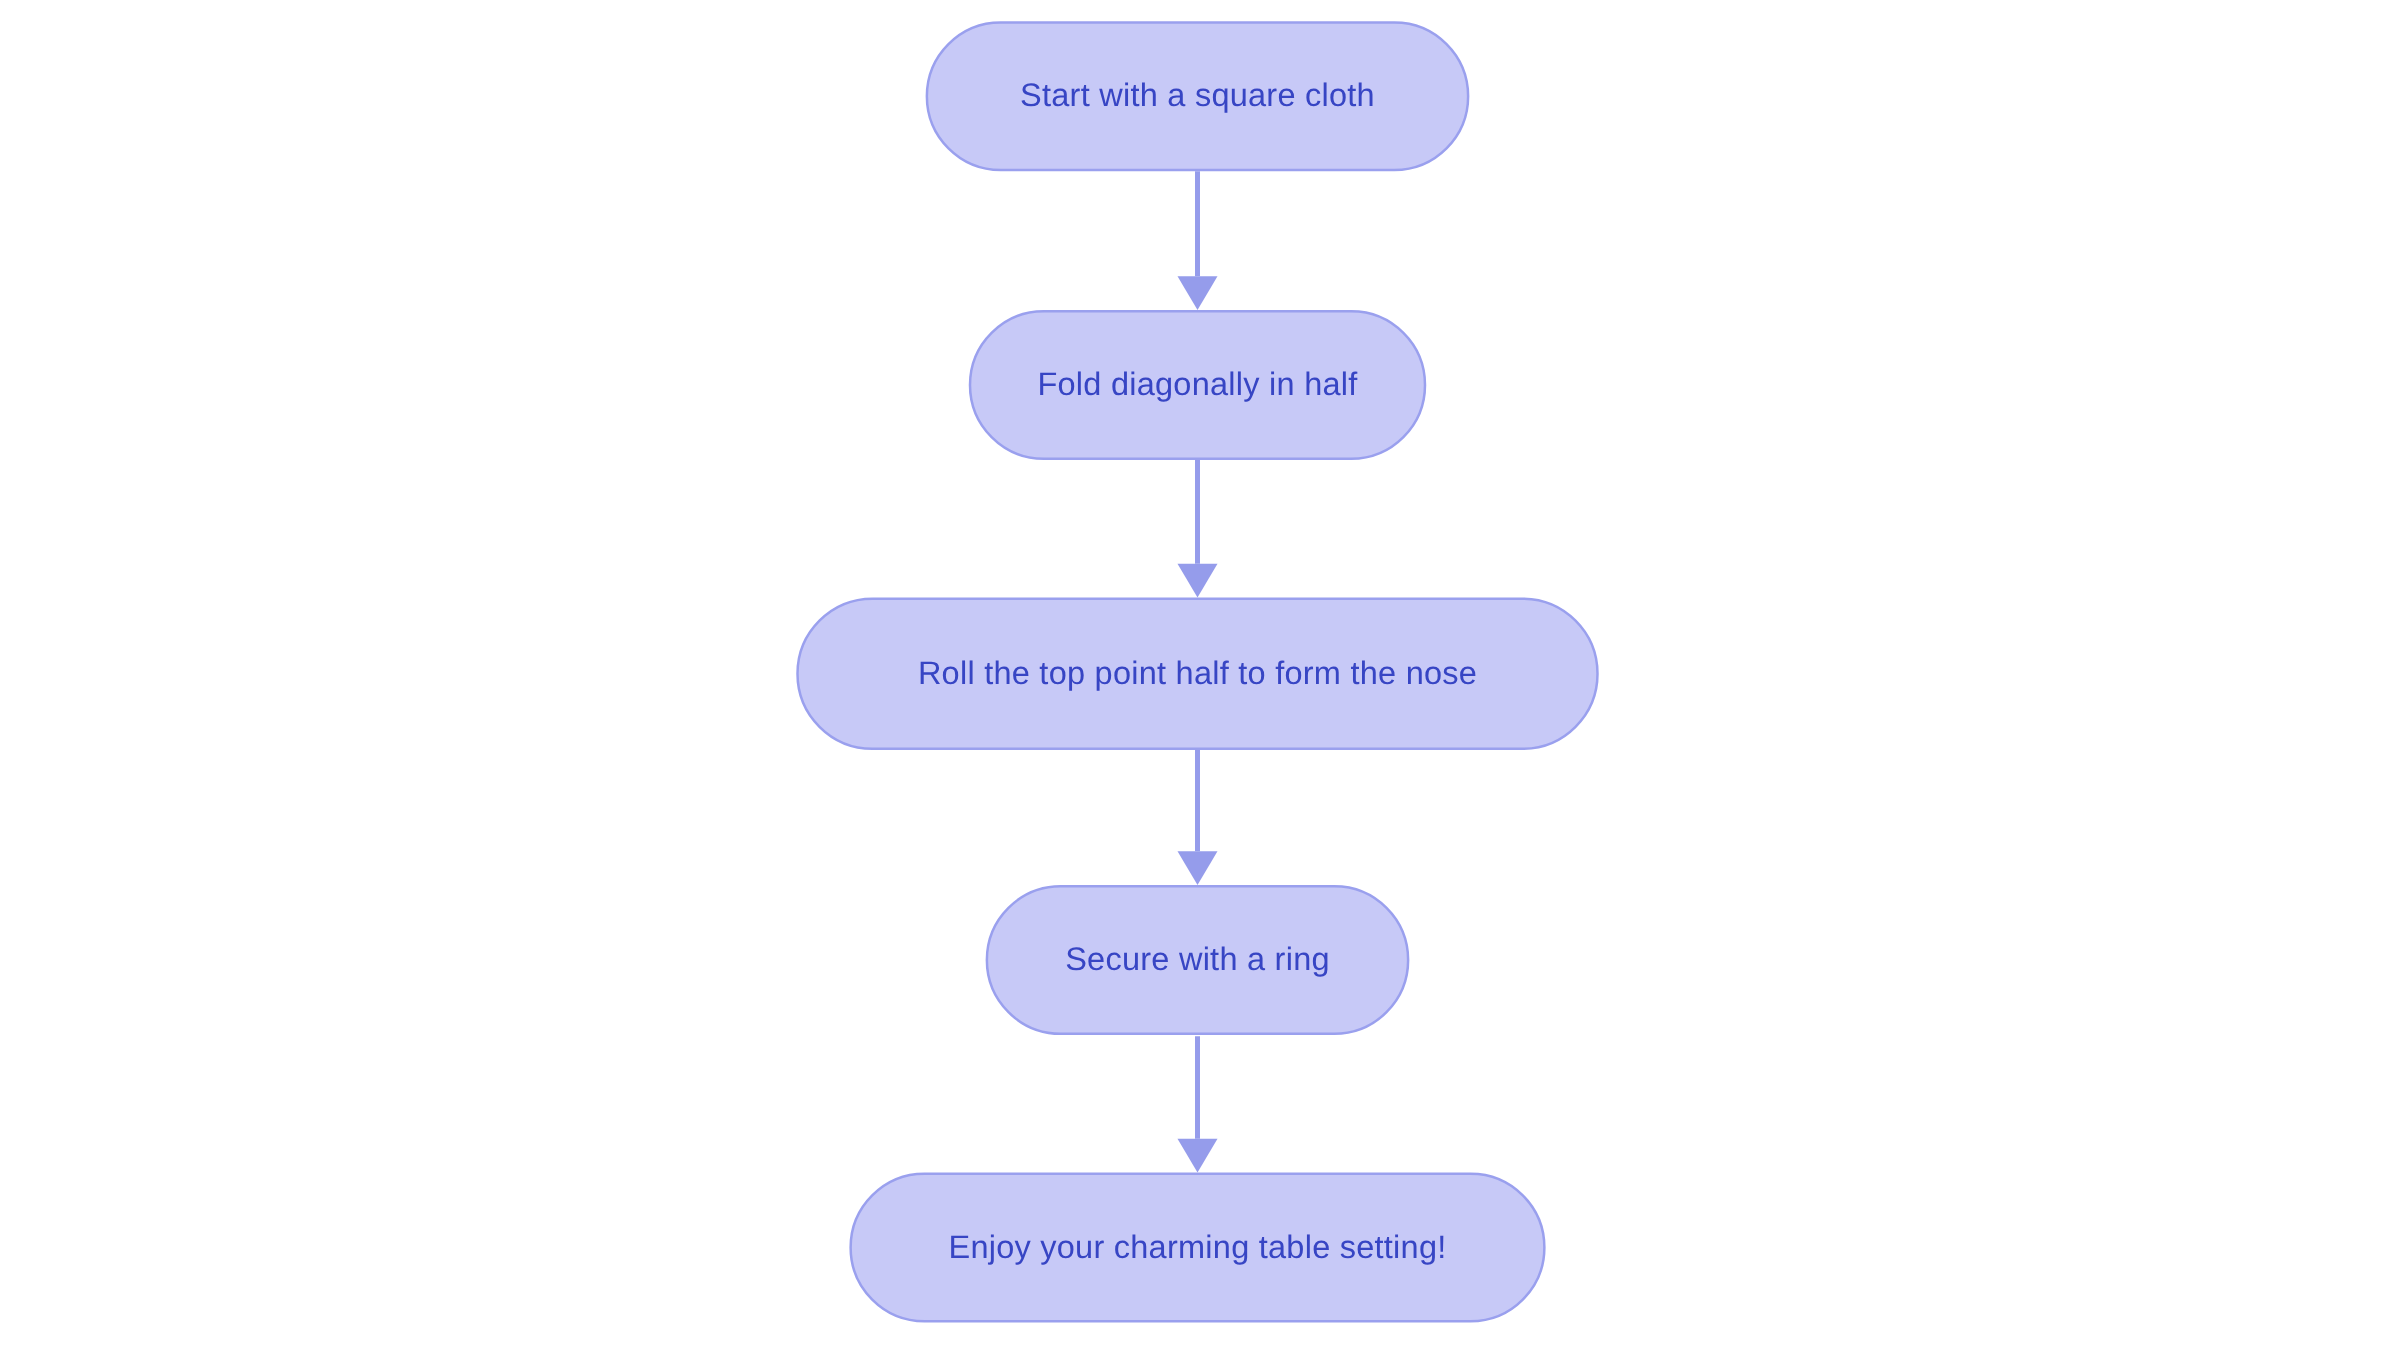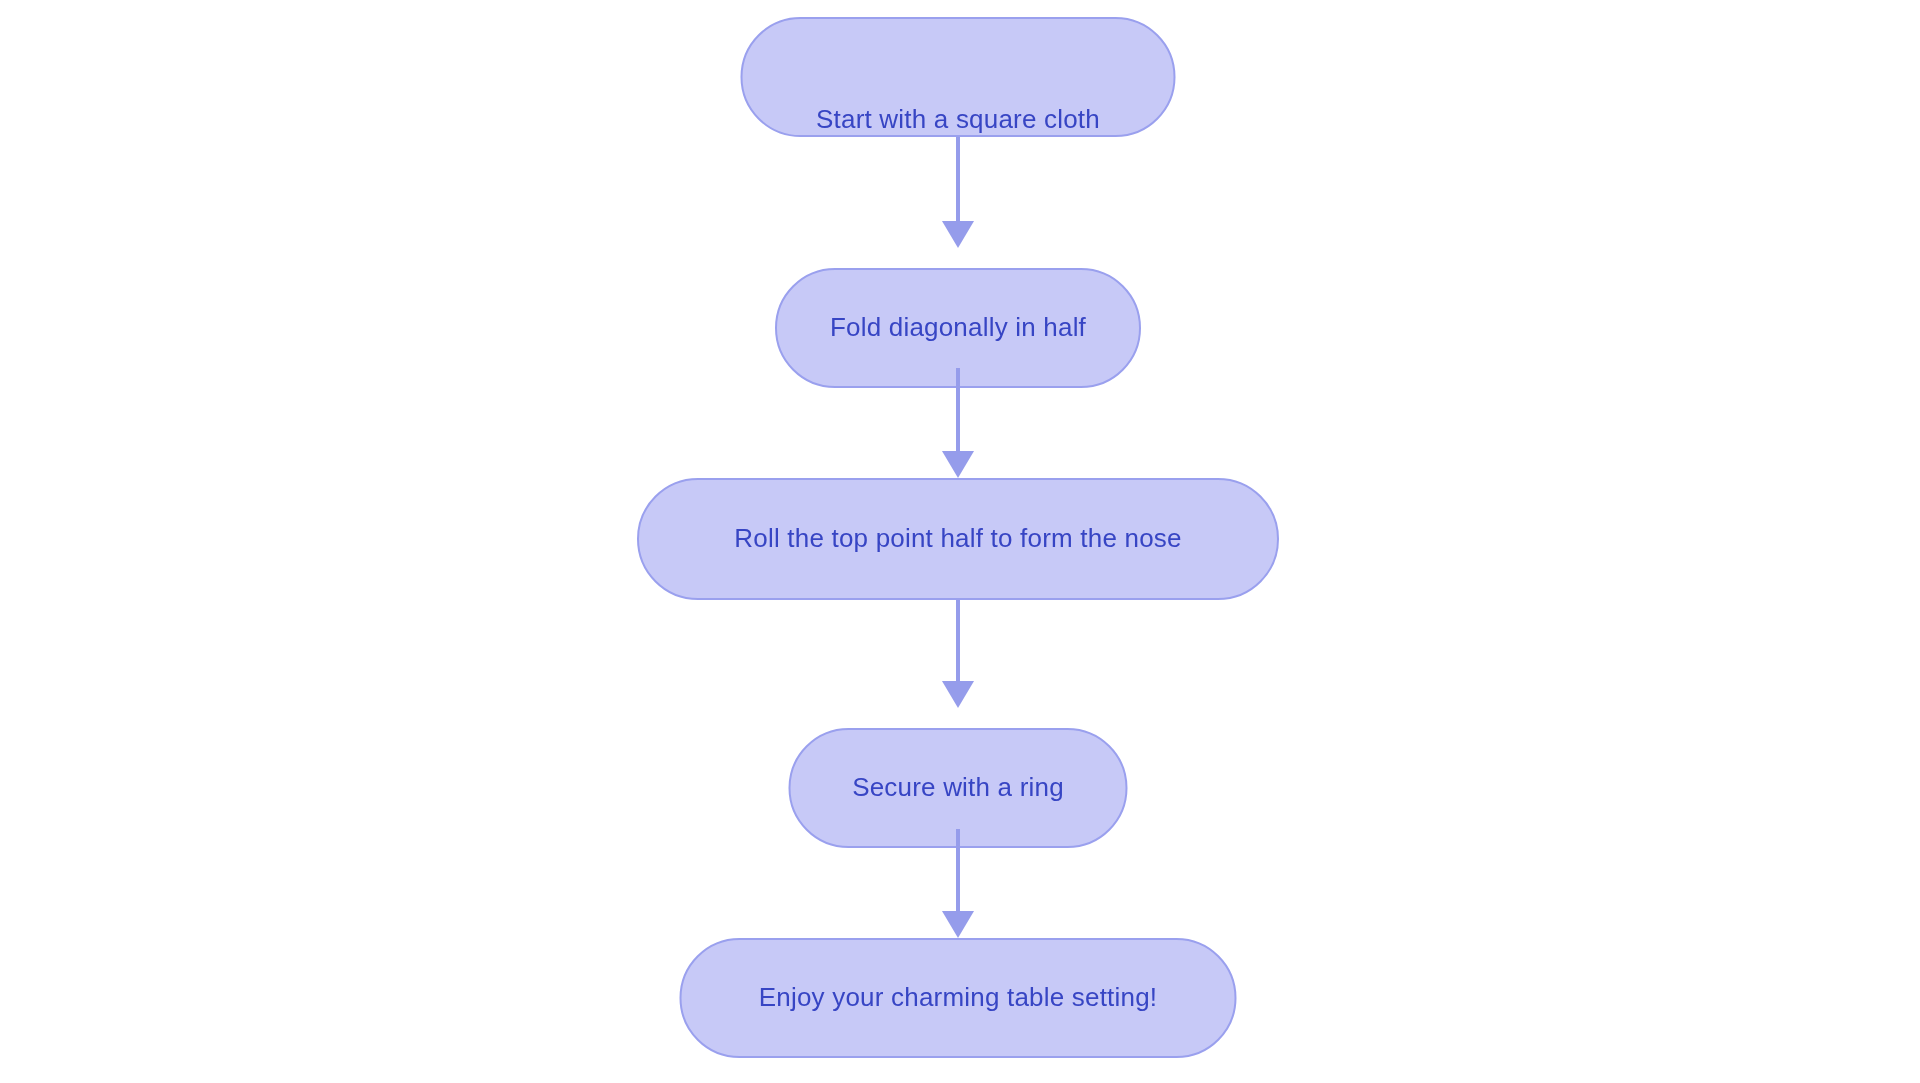--- a/index.html
+++ b/index.html
@@ -29,24 +29,24 @@
     align-items: center;
     justify-content: center;
     text-align: center;
     color: var(--text-color, #3745c4);
     font-size: 26px;
     line-height: 1.2;
     letter-spacing: 0.2px;
     white-space: nowrap;
   }
 
-  .node-1 { top: 17px;  width: 435px; align-items: flex-end; }
-  .node-2 { top: 248px; width: 366px; margin-top: 20px; }
+  .node-1 { top: 17px;  width: 435px; }
+  .node-2 { top: 248px; width: 366px; }
   .node-3 { top: 478px; width: 642px; height: 122px; border-radius: 61px; }
-  .node-4 { top: 728px; width: 339px; }
+  .node-4 { top: 708px; width: 339px; }
   .node-5 { top: 938px; width: 557px; }
 
   .connector {
     position: absolute;
     left: 958px;
     transform: translateX(-50%);
     width: 32px;
     display: flex;
     flex-direction: column;
     align-items: center;

